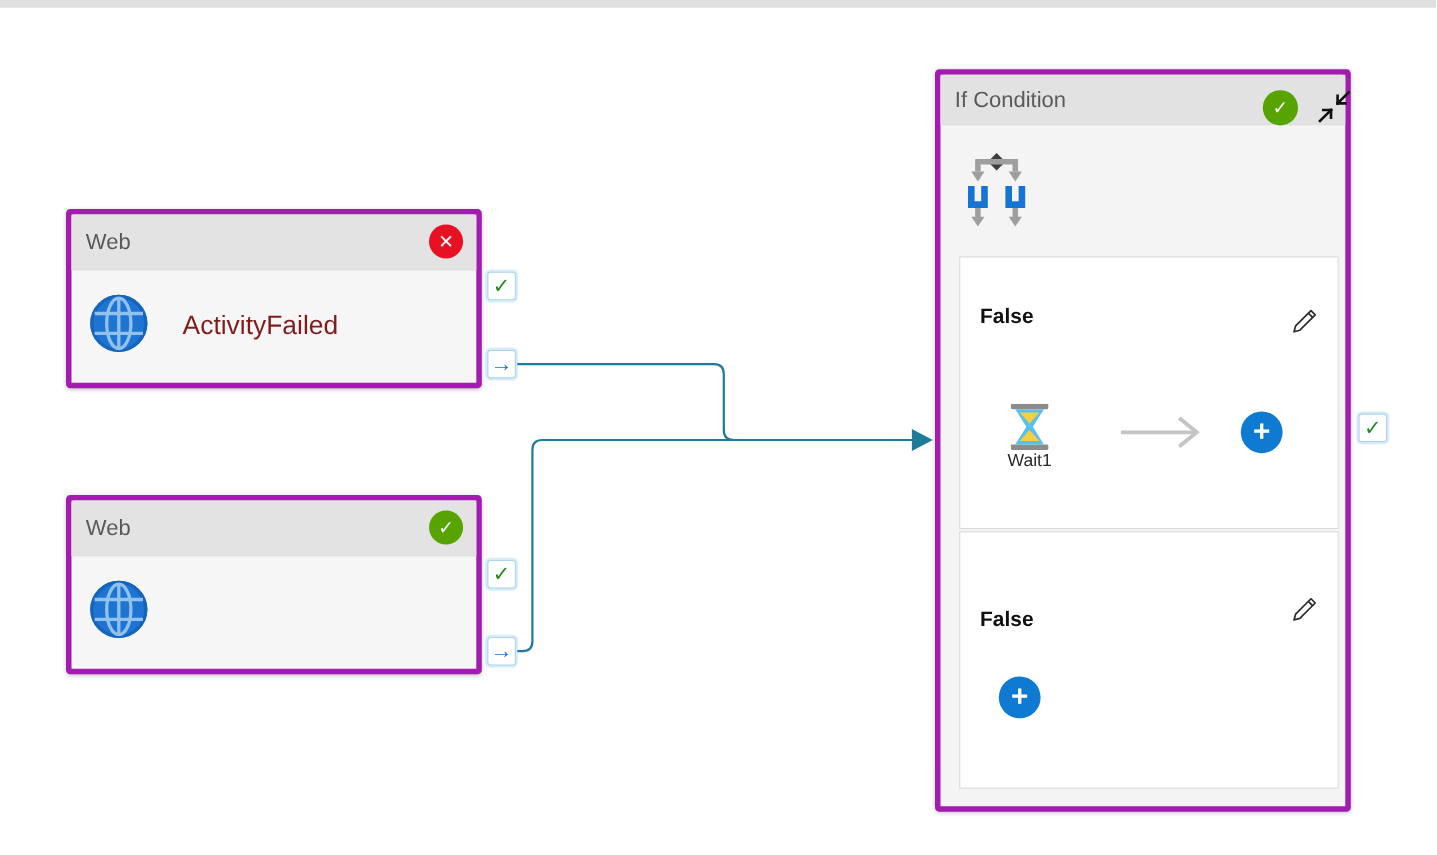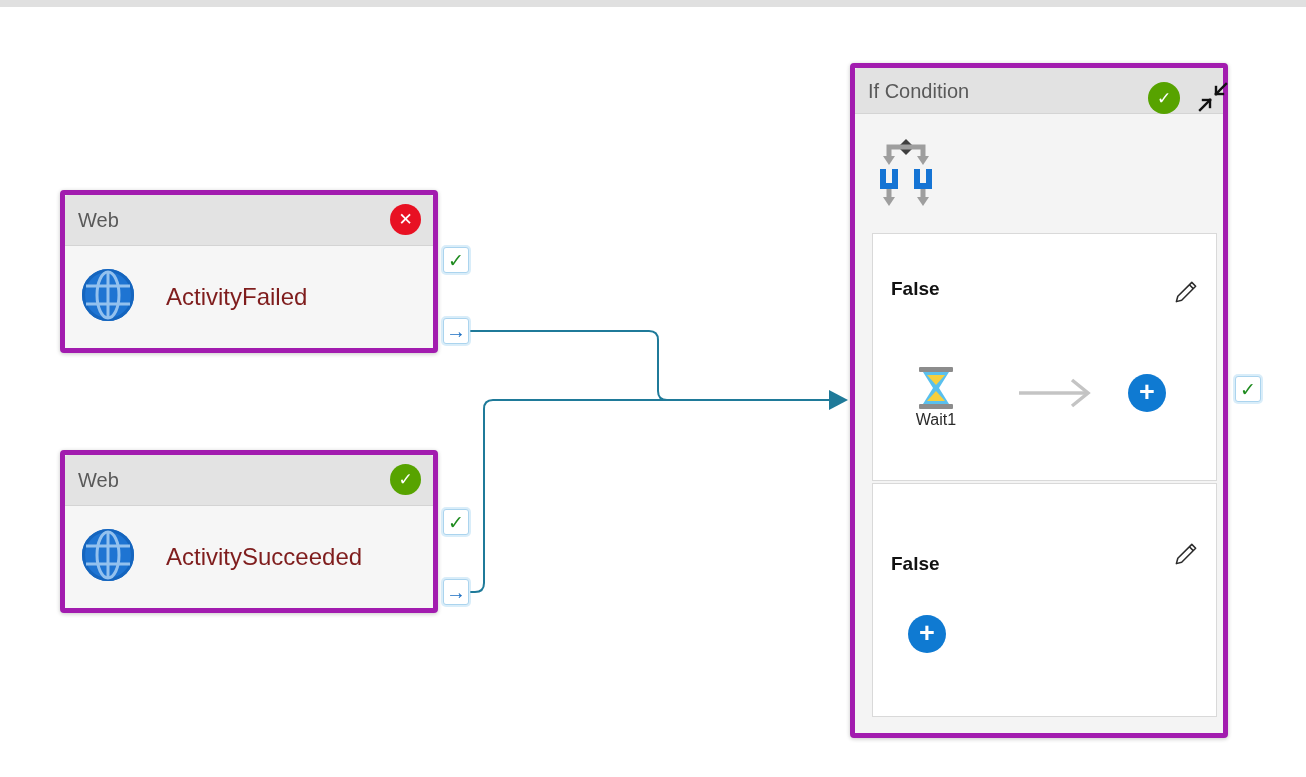--- a/index.html
+++ b/index.html
@@ -142,21 +142,20 @@
           <circle cx="28" cy="28" r="26" fill="#1e74d2"></circle>
           <circle cx="28" cy="28" r="24.5" fill="none" stroke="#1565be" stroke-width="3"></circle>
           <g fill="none" stroke="#93c1ee" stroke-width="3">
             <ellipse cx="28" cy="28" rx="11" ry="23"></ellipse>
             <path d="M28 5 V51"></path>
             <path d="M6 19 H50"></path>
             <path d="M6 37 H50"></path>
           </g>
         </svg>
       </span>
-      <span class="node-name">ActivitySucceeded</span>
     </div>
   </div>
 
   <div class="port" style="left:443px;top:509px;">
     <span class="check">✓</span>
   </div>
   <div class="port" style="left:443px;top:579px;">
     <span class="barrow">→</span>
   </div>
 

